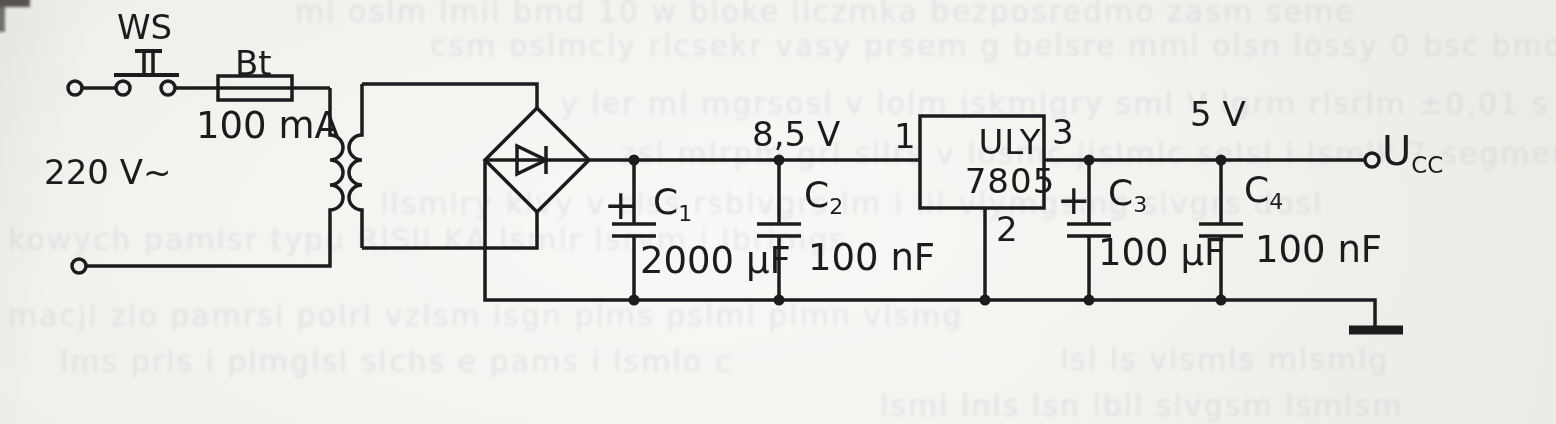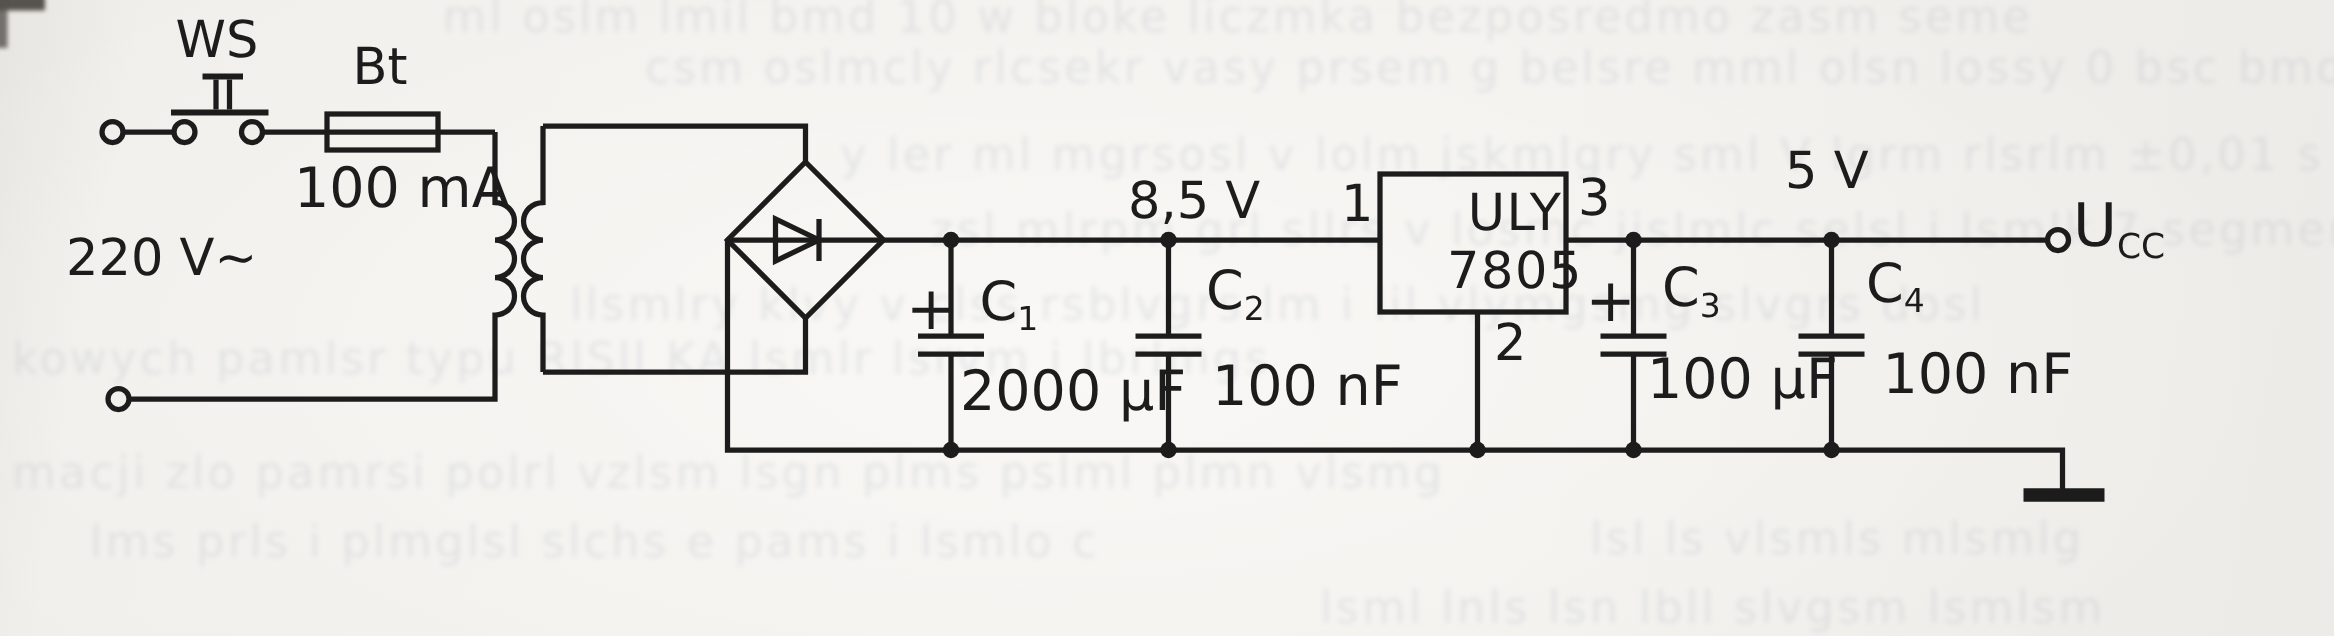--- a/index.html
+++ b/index.html
@@ -151,21 +151,21 @@
       <circle cx="1221" cy="160" r="5.5"></circle>
       <circle cx="634" cy="300" r="5.5"></circle>
       <circle cx="779" cy="300" r="5.5"></circle>
       <circle cx="985" cy="300" r="5.5"></circle>
       <circle cx="1089" cy="300" r="5.5"></circle>
       <circle cx="1221" cy="300" r="5.5"></circle>
     </g>
   </svg>
 
   <div class="lbl" style="left:117px;top:10px">WS</div>
-  <div class="lbl" style="left:235px;top:28px">Bt</div>
+  <div class="lbl" style="left:235px;top:46px">Bt</div>
   <div class="lbl val" style="left:196px;top:107px">100 mA</div>
   <div class="lbl" style="left:44px;top:155px">220 V~</div>
   <div class="lbl" style="left:752px;top:117px">8,5 V</div>
   <div class="lbl" style="left:1190px;top:97px">5 V</div>
 
   <div class="lbl" style="left:894px;top:119px">1</div>
   <div class="lbl" style="left:1052px;top:115px">3</div>
   <div class="lbl" style="left:996px;top:212px">2</div>
 
   <div class="reg-text">

